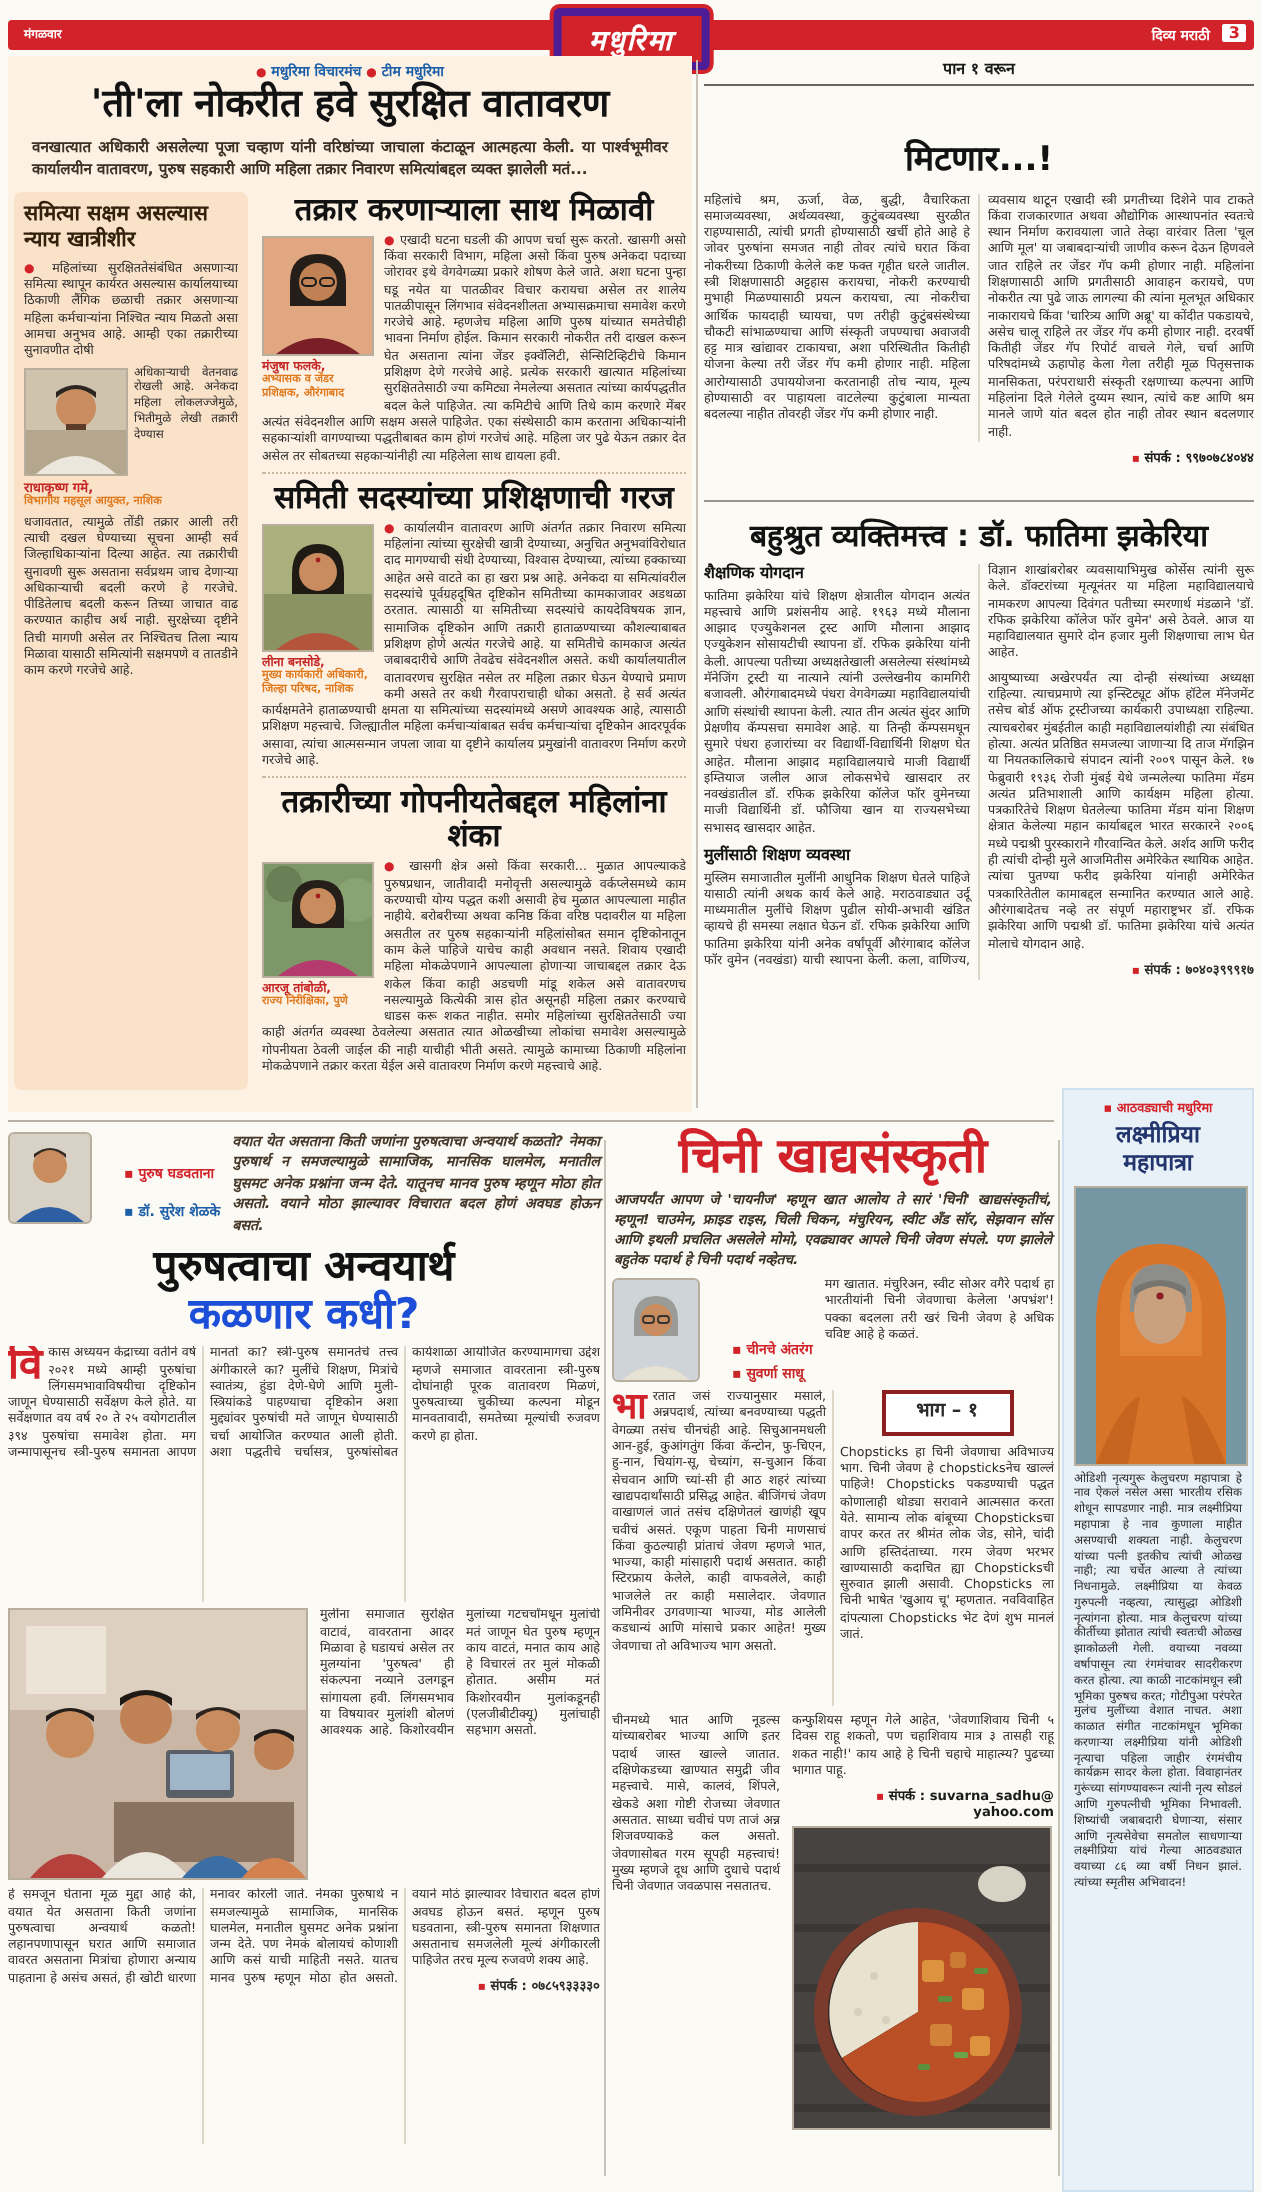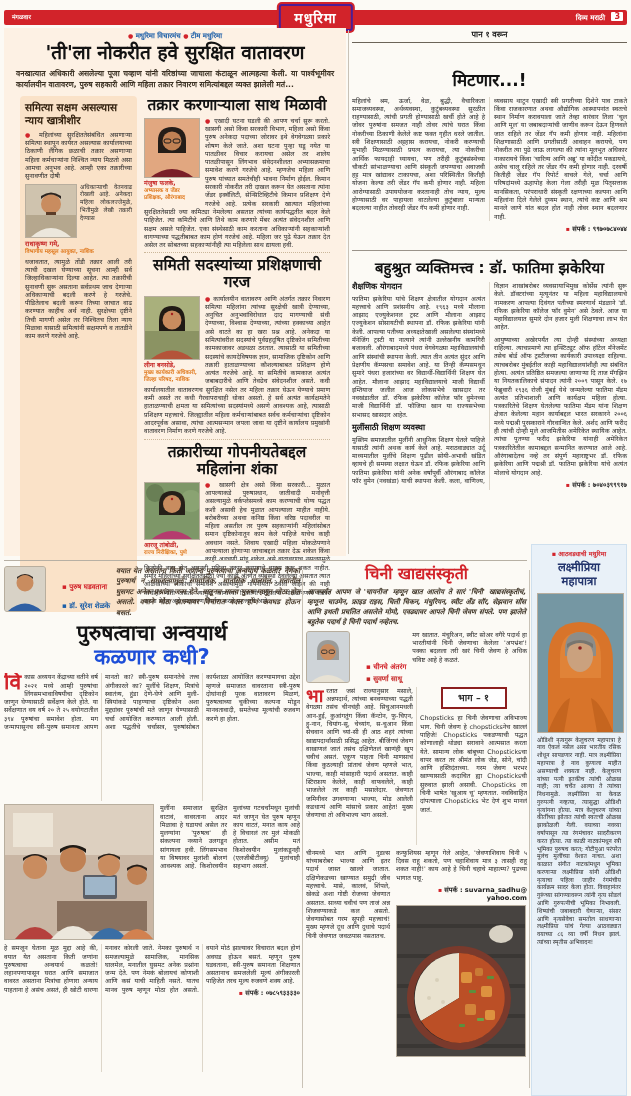--- a/index.html
+++ b/index.html
@@ -10,35 +10,35 @@
   .c{text-align:center;}
   .r{text-align:right;}
 
   
   #topbar{left:4px;top:10px;width:623px;height:15px;background:#d2232a;border-radius:2px;}
   #topbar .day{position:absolute;left:8px;top:3px;color:#fff;font-size:6px;font-weight:bold;}
   #topbar .brand{position:absolute;right:22px;top:3px;color:#fff;font-size:7px;font-weight:bold;}
   #topbar .pageno{position:absolute;right:4px;top:2px;background:#fff;color:#d2232a;font-size:8px;
         font-weight:bold;padding:0 3px;border-radius:1px;}
   #masthead{position:absolute;left:50%;top:-6px;transform:translateX(-50%);background:#d2232a;
-        border:2px solid #4c1d95;box-shadow:0 0 0 2px #d2232a;color:#fff;font-size:14px;font-weight:bold;
-        padding:2px 14px;border-radius:3px;letter-spacing:1px;}
+        border:4px solid #4c1d95;box-shadow:0 0 0 2px #d2232a;color:#fff;font-size:14px;font-weight:bold;
+        font-style:italic;padding:2px 14px;border-radius:3px;letter-spacing:1px;}
 
   
   .vrule{width:1px;background:#c9c2b6;}
   .hrule{height:1px;background:#b7b0a4;}
 
   
   #lead{left:4px;top:28px;width:342px;height:528px;background:#fdf1e4;padding:0;}
   #lead .kicker{font-size:7px;font-weight:bold;color:#1c5fa8;padding-top:3px;}
   #lead .kicker .dot{color:#d2232a;font-size:6px;}
   #lead h1{margin:2px 4px 0;font-size:19px;line-height:1.15;color:#121212;text-align:center;}
   #lead .intro{font-size:7.6px;line-height:1.5;font-weight:bold;color:#3c3224;
         margin:4px 12px 5px;}
-  #lead .cols{display:flex;gap:7px;padding:0 16px;}
+  #lead .cols{display:flex;gap:7px;padding:0 3px;}
   #sidebox{width:107px;flex:none;background:#fae2c8;border-radius:4px;padding:5px 5px;}
   #sidebox h3{margin:0 0 4px;font-size:10.5px;line-height:1.25;color:#33210e;}
   .body{font-size:6.3px;line-height:1.32;color:#2b2b2b;}
   .pb{color:#d2232a;font-size:6px;}
   #sidebox .prow{display:flex;gap:3px;margin:3px 0 1px;}
   .cap-name{font-size:6.6px;font-weight:bold;color:#c62828;}
   .cap-role{font-size:5.6px;font-weight:bold;color:#e07a1f;line-height:1.25;}
   #leadmain{flex:1;min-width:0;}
   #leadmain section{margin-bottom:4px;padding-bottom:3px;border-bottom:1px dotted #cbb79a;}
   #leadmain section:last-child{border-bottom:none;}
@@ -72,21 +72,21 @@
   #purush h1 .l2{color:#1d4ed8;}
   .cols3{column-count:3;column-gap:7px;column-rule:1px solid #ddd6c9;}
   .dropcap{float:left;font-size:21px;line-height:.85;font-weight:bold;color:#d2232a;margin:1px 3px 0 0;}
   #purush .secA{margin-top:4px;height:128px;overflow:hidden;}
   #purush .secB{display:flex;gap:6px;margin-top:3px;height:136px;overflow:hidden;}
   #purush .secB .txt{flex:1;column-count:2;column-gap:6px;}
   #purush .secC{margin-top:4px;height:128px;overflow:hidden;}
 
   
   #china{left:306px;top:566px;width:221px;height:526px;}
-  #china h1{margin:0;font-size:16px;color:#d2232a;text-align:center;line-height:1.05;}
+  #china h1{margin:0;font-size:24px;color:#d2232a;text-align:center;line-height:1.05;}
   #china .intro{font-size:6.9px;line-height:1.45;font-weight:bold;font-style:italic;color:#3c3224;
         margin:4px 1px;}
   #china .byrow2{display:flex;gap:6px;margin-top:2px;}
   #china .tags{display:flex;flex-direction:column;gap:3px;justify-content:center;}
   #china .cols2{column-count:2;column-gap:7px;column-rule:1px solid #ddd6c9;height:158px;overflow:hidden;margin-top:4px;}
   .partbox{break-inside:avoid;width:58px;margin:5px auto;border:2px solid #8c1f1f;background:#fff;
         text-align:center;font-size:9.5px;font-weight:bold;padding:3px 2px;}
   #china .bot{display:flex;gap:6px;margin-top:4px;}
   #china .bot .txt{width:84px;flex:none;}
   #china .bot .rightcol{flex:1;}

